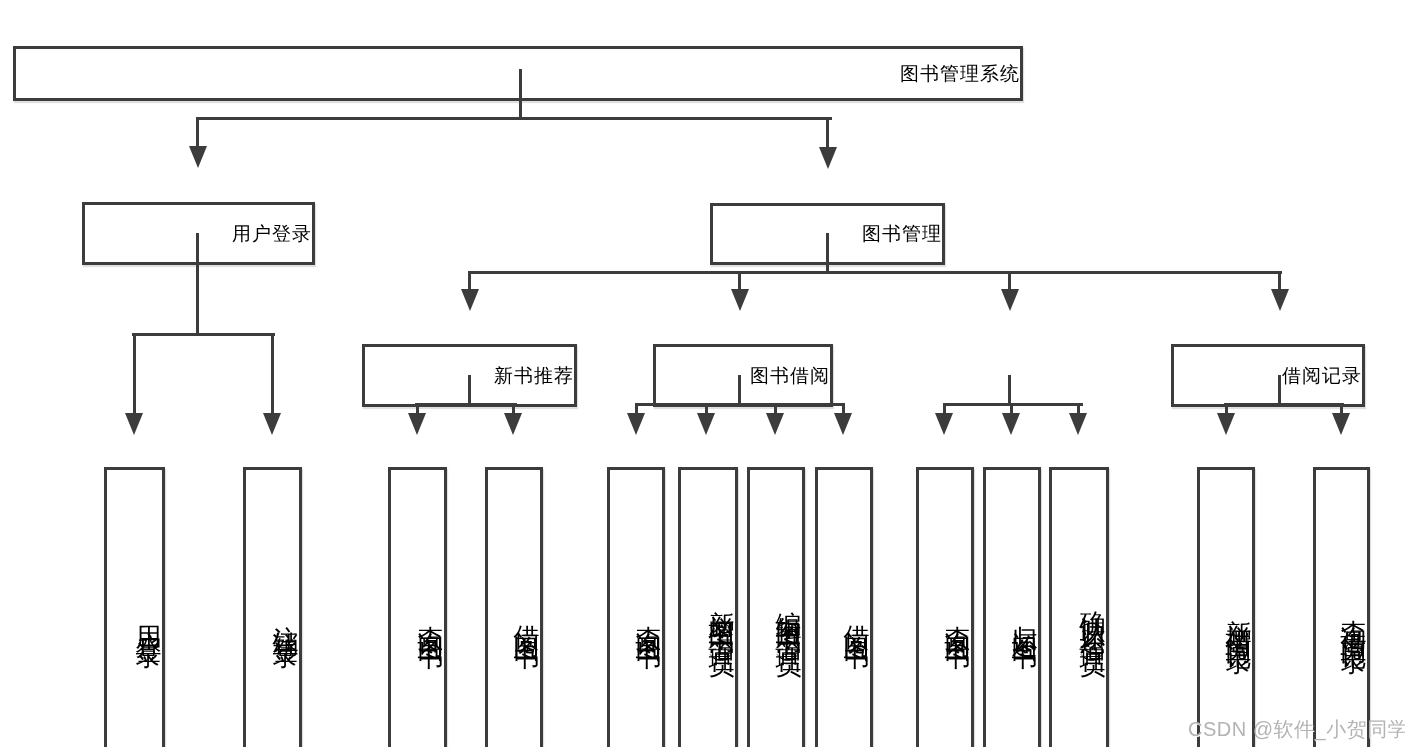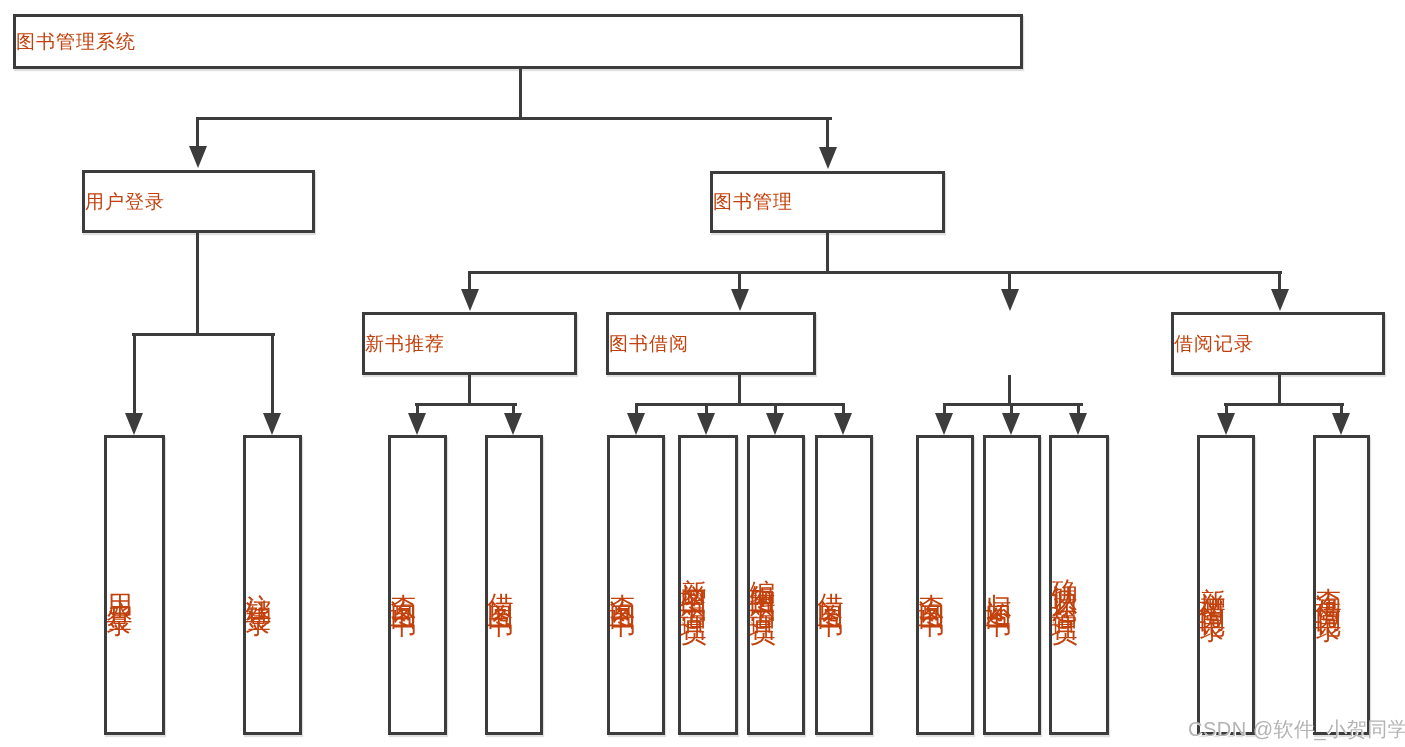--- a/index.html
+++ b/index.html
@@ -3,23 +3,24 @@
 <meta charset="utf-8">
 <style>
   html,body { margin:0; padding:0; background:#ffffff; }
   .canvas {
     position:relative; width:1405px; height:747px; background:#ffffff;
     font-family:"Liberation Sans", sans-serif; overflow:hidden;
   }
   .box {
     position:absolute; box-sizing:border-box;
     border:3px solid #3c3c3c; background:#ffffff;
-    display:flex; align-items:center; justify-content:flex-start;
-    color:#c2410c;
+    display:flex; align-items:center; justify-content:flex-end;
+    color:#000000;
     box-shadow:1px 2px 1px rgba(0,0,0,0.12);
+    margin-top:32px;
   }
   .h-label { font-size:19px; letter-spacing:1px; white-space:nowrap; }
   .v-label {
     writing-mode:vertical-rl; text-orientation:mixed;
     font-size:26px; line-height:1; letter-spacing:6px; white-space:nowrap;
   }
   .line { position:absolute; background:#3c3c3c; }
   .arrowhead {
     position:absolute; width:0; height:0;
     border-left:9px solid transparent; border-right:9px solid transparent;
@@ -45,26 +46,26 @@
   </div>
 
   <div class="box" style="left:710px; top:171px; width:235px; height:62px;">
     <span class="h-label">图书管理</span>
   </div>
 
   <div class="box" style="left:362px; top:312px; width:215px; height:63px;">
     <span class="h-label">新书推荐</span>
   </div>
 
-  <div class="box" style="left:606px; top:312px; width:210px; height:63px;">
+  <div class="box" style="left:653px; top:312px; width:180px; height:63px;">
     <span class="h-label">图书借阅</span>
   </div>
 
 
-  <div class="box" style="left:1171px; top:312px; width:214px; height:63px;">
+  <div class="box" style="left:1171px; top:312px; width:194px; height:63px;">
     <span class="h-label">借阅记录</span>
   </div>
 
   <div class="box" style="left:104px; top:435px; width:61px; height:300px;">
     <span class="v-label">用户登录</span>
   </div>
 
   <div class="box" style="left:243px; top:435px; width:59px; height:300px;">
     <span class="v-label">注销登录</span>
   </div>

